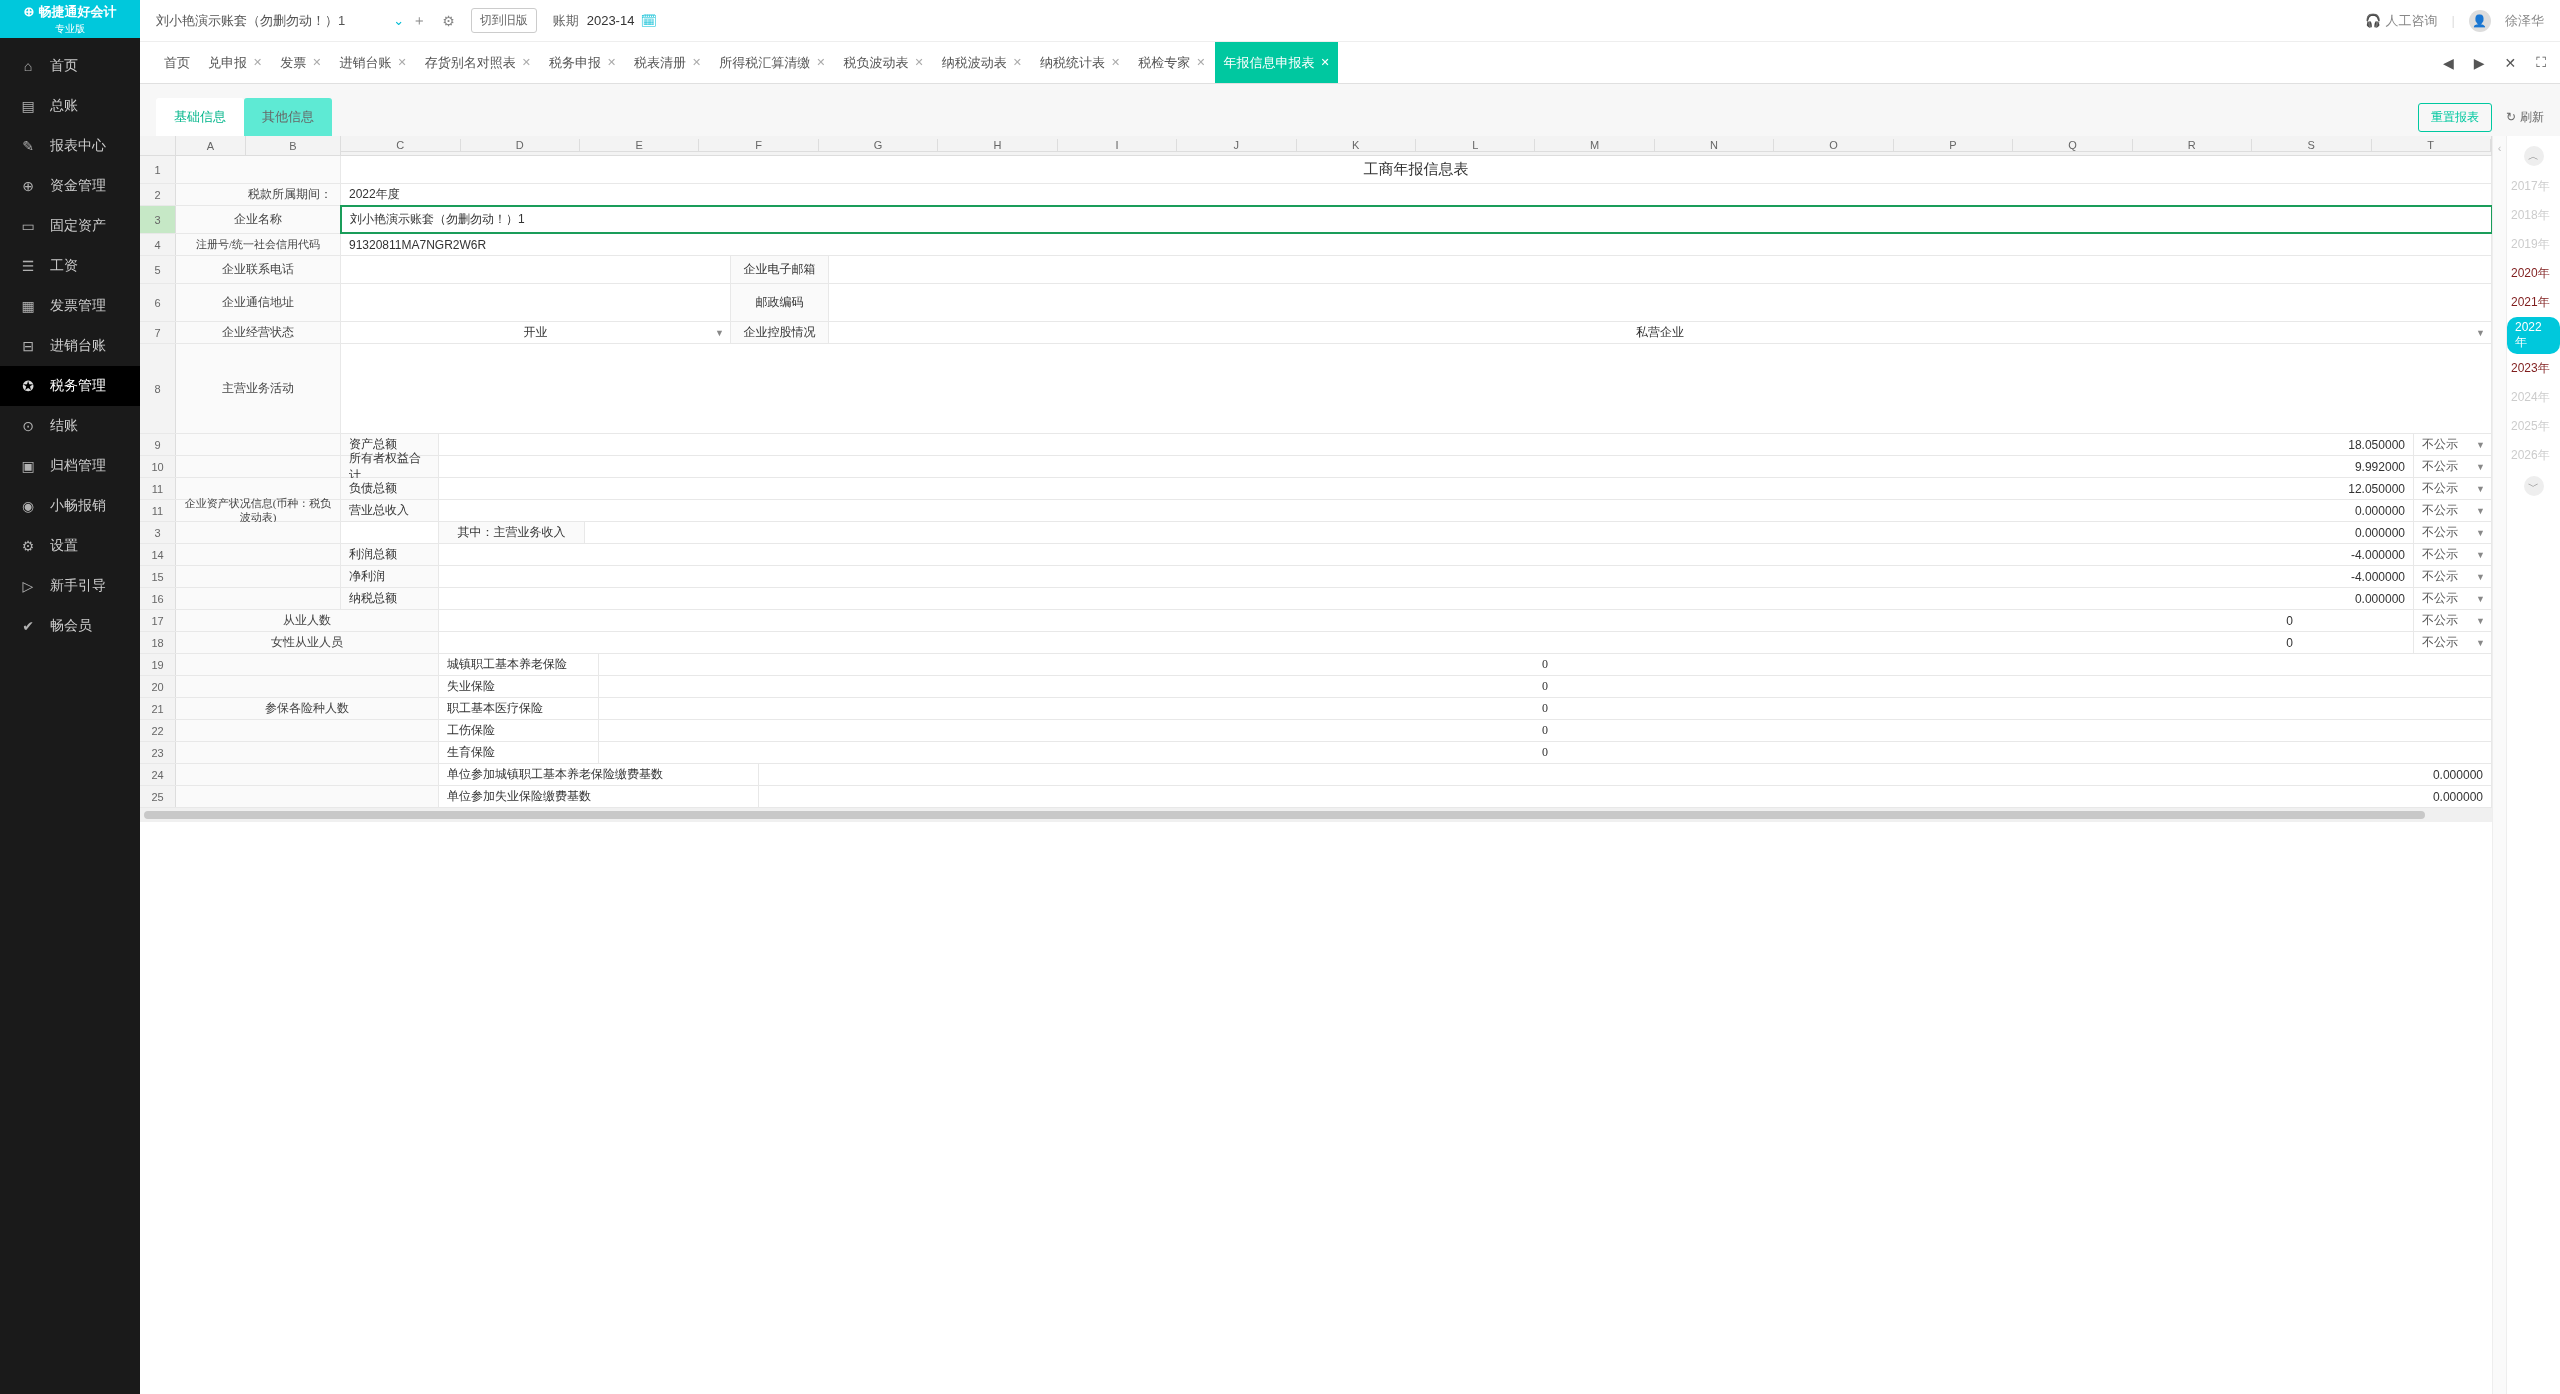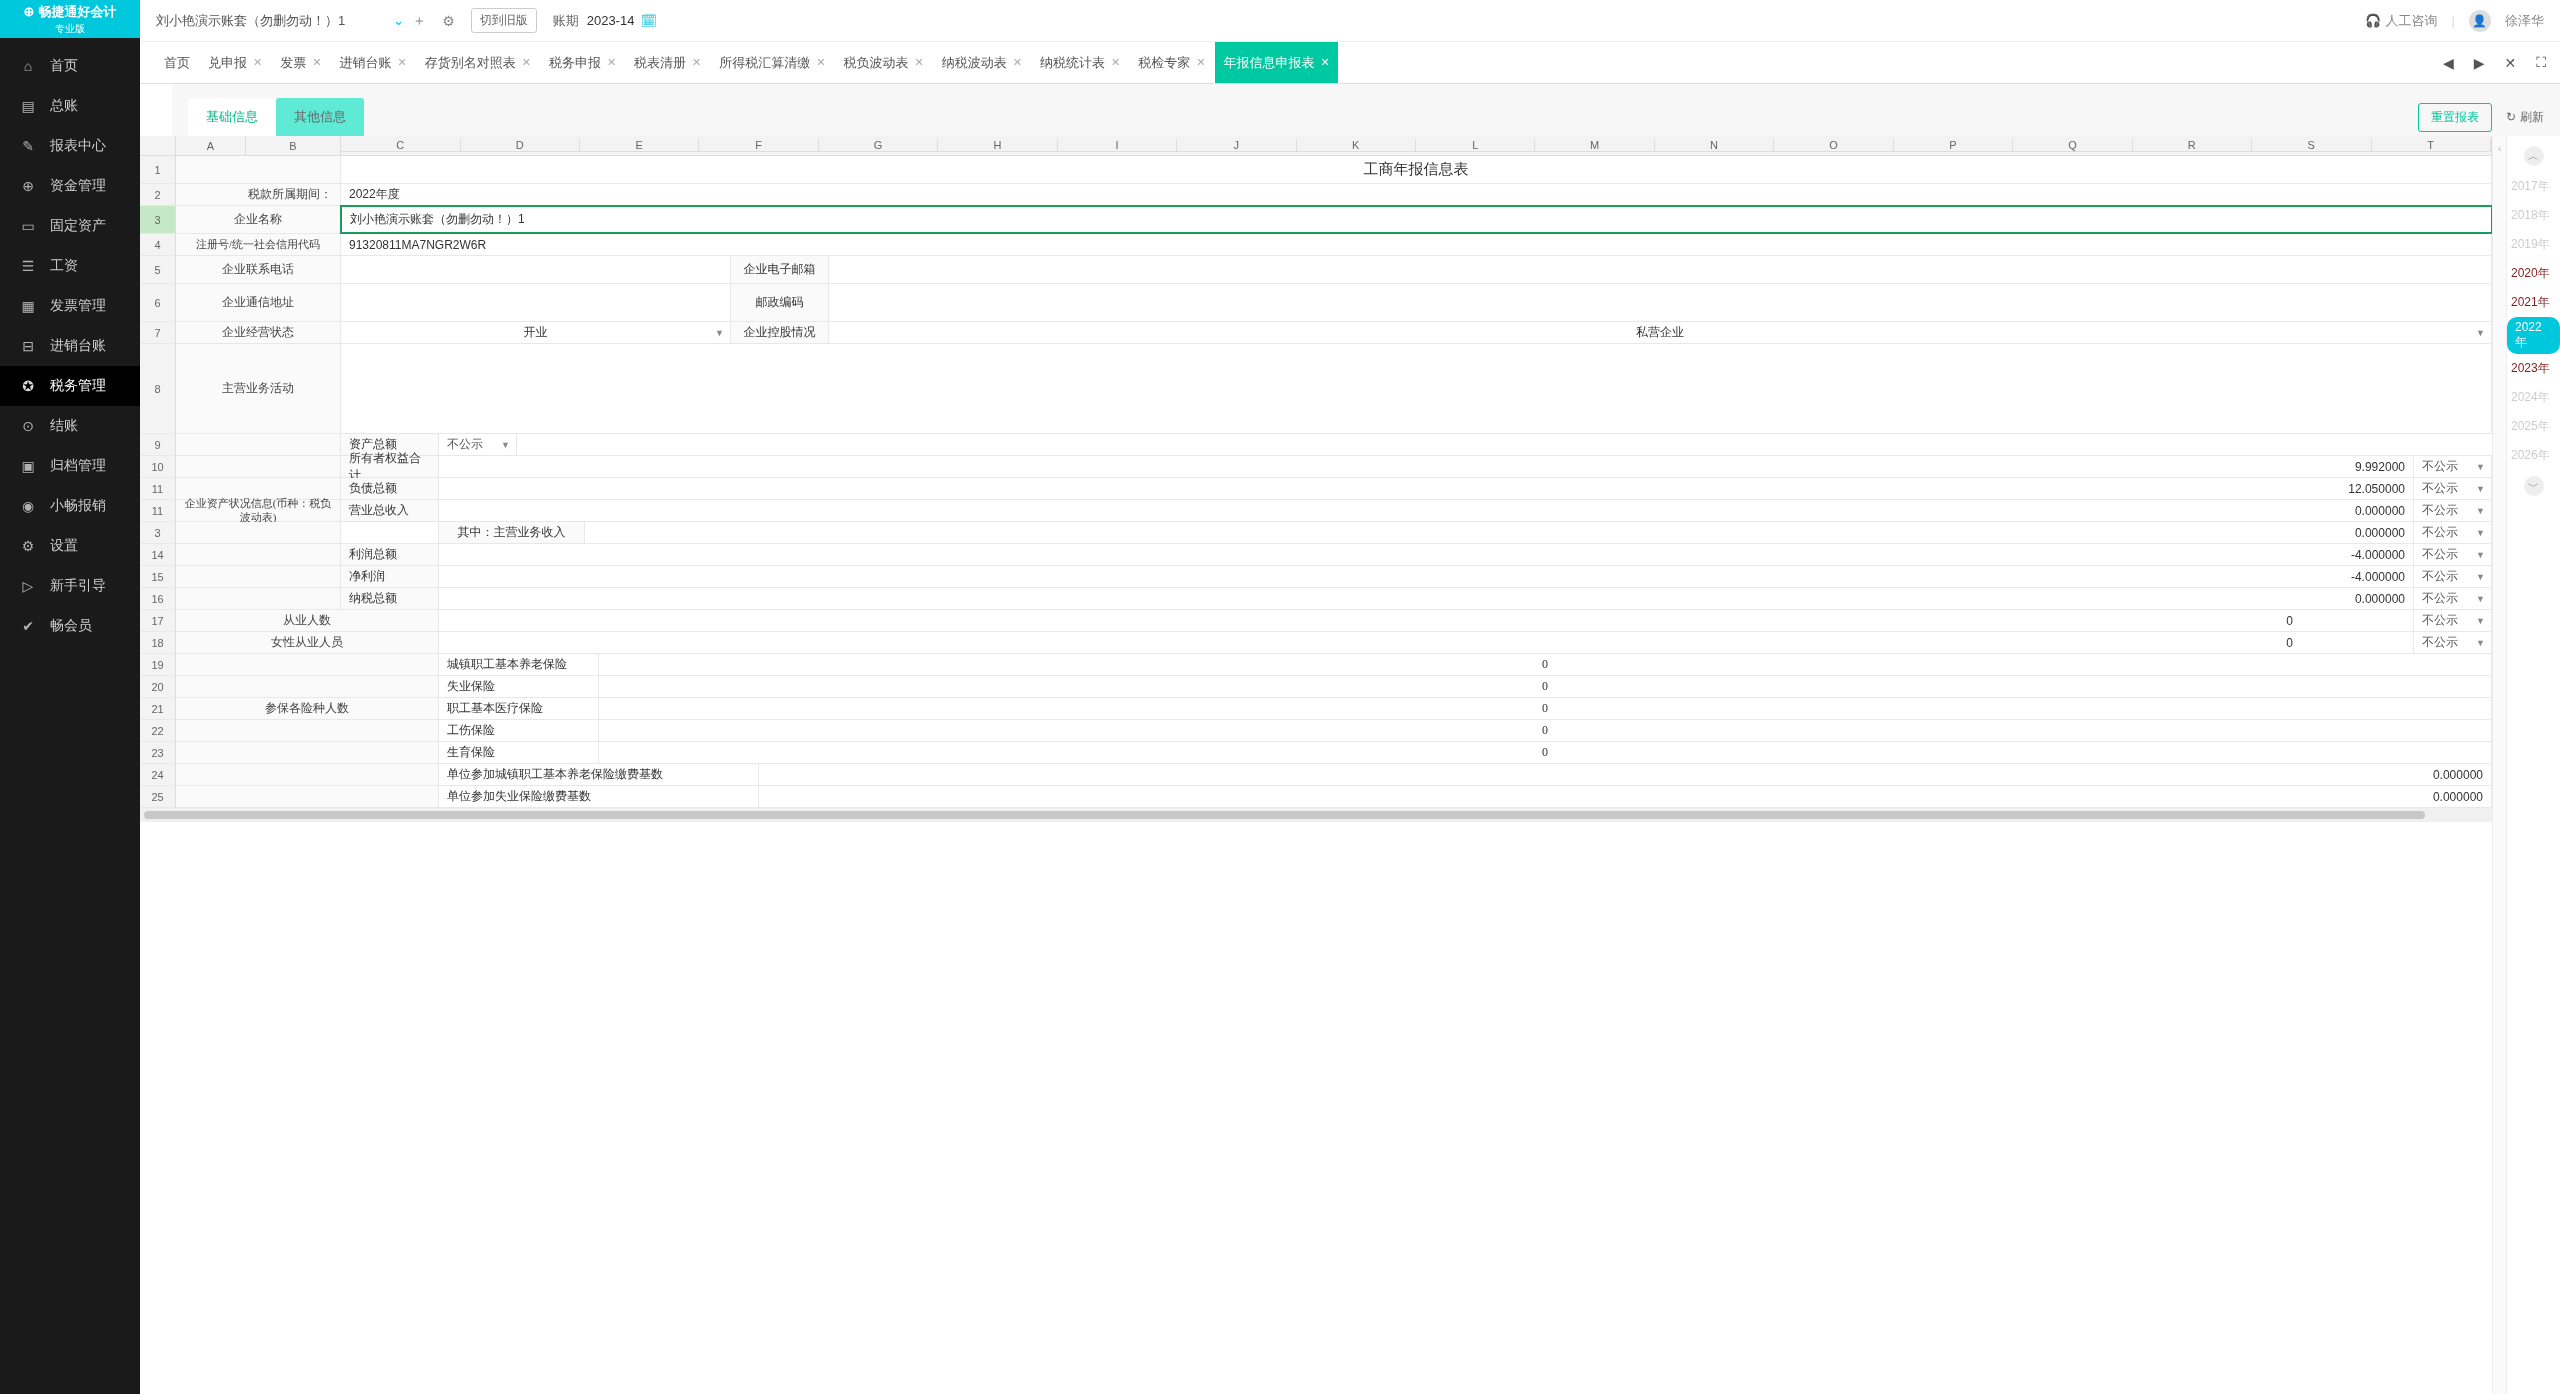--- a/index.html
+++ b/index.html
@@ -32,21 +32,21 @@
 
 .tabs { display: flex; align-items: center; border-bottom: 1px solid #e0e0e0; padding: 0 8px 0 16px; height: 42px; background: #fff; gap: 2px; }
 .tab { padding: 0 8px; display: flex; align-items: center; gap: 4px; font-size: 13px; color: #555; height: 100%; cursor: pointer; white-space: nowrap; }
 .tab .x { color: #aaa; font-size: 11px; margin-left: 2px; }
 .tab.active { background: #00c8a0; color: #fff; }
 .tab.active .x { color: #fff; }
 .tab-nav { margin-left: auto; display: flex; align-items: center; gap: 8px; }
 .tab-nav span { padding: 4px 6px; color: #555; cursor: pointer; font-size: 14px; }
 
 
-.subrow { display: flex; align-items: center; padding: 14px 16px 0 16px; background: #f7f7f7; margin-left: 32px; }
+.subrow { display: flex; align-items: center; padding: 14px 16px 0 16px; background: #f7f7f7; }
 .subtabs { display: flex; }
 .subtab { padding: 10px 18px; font-size: 13px; color: #666; background: #5eead4; cursor: pointer; border-top-left-radius: 3px; border-top-right-radius: 3px; }
 .subtab.active { color: #00b58a; background: #fff; }
 .actions { margin-left: auto; display: flex; gap: 14px; align-items: center; }
 .reset-btn { border: 1px solid #00c8a0; color: #00c8a0; padding: 5px 12px; border-radius: 3px; font-size: 12px; cursor: pointer; }
 .refresh-btn { color: #666; font-size: 12px; cursor: pointer; display: flex; align-items: center; gap: 4px; }
 
 
 .sheet-area { flex: 1; display: flex; background: #fff; overflow: hidden; position: relative; }
 .sheet { flex: 1; overflow: auto; position: relative; }
@@ -330,20 +330,21 @@
             </div>
             <div class="row h90">
               <div class="rn">8</div>
               <div class="cell lbl-ab center">主营业务活动</div>
               <div class="cell wide"></div>
             </div>
             <div class="row h22">
               <div class="rn">9</div>
               <div class="cell lbl-ab center"></div>
               <div class="cell gray" style="width:98px;font-size:12px">资产总额</div>
+              <div class="cell wide right">18.050000</div>
               <div class="cell noshow-col seldrop">不公示</div>
             </div>
             <div class="row h22">
               <div class="rn">10</div>
               <div class="cell lbl-ab center"></div>
               <div class="cell gray" style="width:98px;font-size:12px">所有者权益合计</div>
               <div class="cell wide right">9.992000</div>
               <div class="cell noshow-col seldrop">不公示</div>
             </div>
             <div class="row h22">

